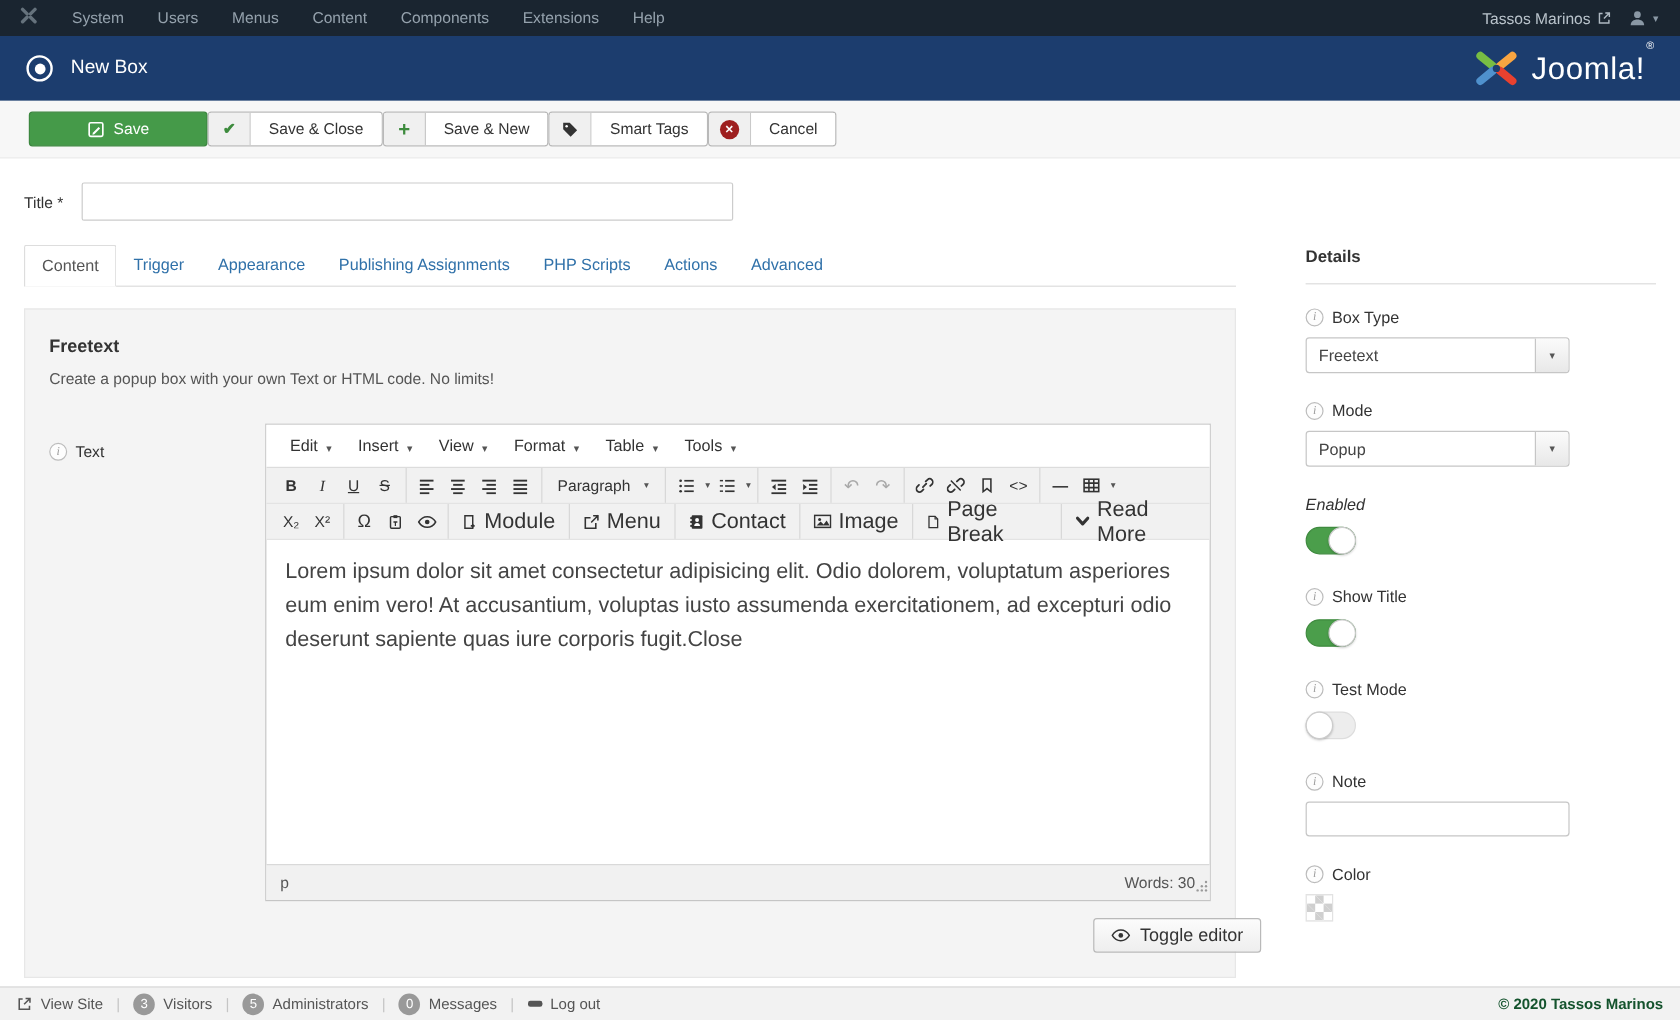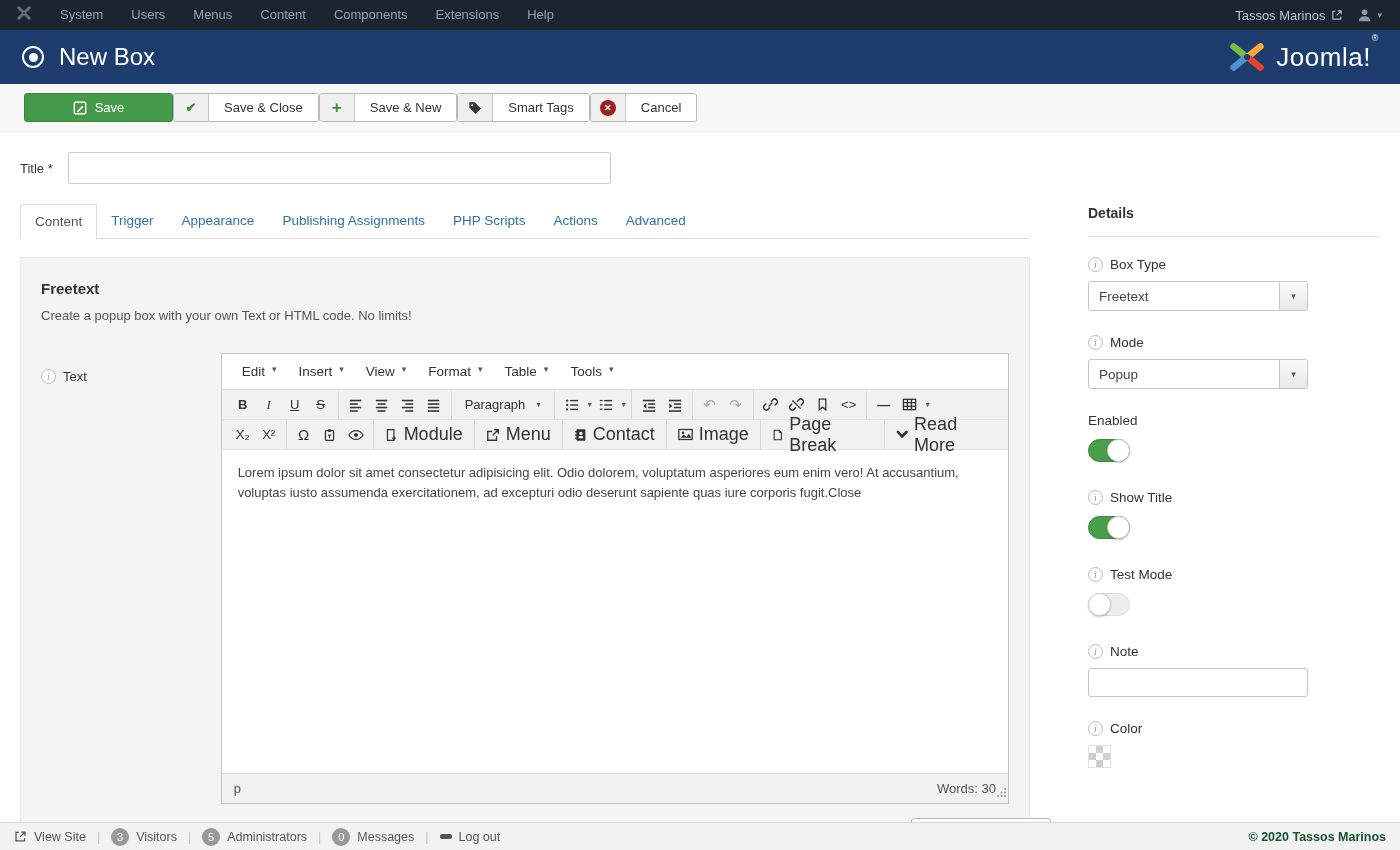--- a/index.html
+++ b/index.html
@@ -13,21 +13,21 @@
   .admin-menu .mitem { color:#95a2ad; font-size:13px; padding:0 14px; line-height:30px; cursor:pointer; }
   .admin-right { margin-left:auto; display:flex; align-items:center; gap:14px; color:#aeb9c2; }
   .admin-user { color:#b9c3cb; font-size:13px; display:flex; align-items:center; gap:6px; cursor:pointer; }
   .admin-person { display:flex; align-items:center; gap:5px; color:#8a98a5; cursor:pointer; padding-right:8px;}
   .caret-sm { font-size:9px; color:#8a98a5; }
 
   
   .header { height:54px; background:#1c3d6e; display:flex; align-items:center; padding:0 22px; }
   .target-icon { width:22px; height:22px; border:2px solid #fff; border-radius:50%; display:flex; align-items:center; justify-content:center; }
   .target-icon::after { content:""; width:9px; height:9px; background:#fff; border-radius:50%; }
-  .header-title { color:#fff; font-size:24px; margin-left:15px; font-weight:400; }
+  .header-title { color:#fff; font-size:16px; margin-left:15px; font-weight:400; }
   .brand { margin-left:auto; display:flex; align-items:center; gap:8px; cursor:pointer; }
   .brand-text { color:#fff; font-size:26px; letter-spacing:.5px; }
   .brand-reg { color:#fff; font-size:9px; vertical-align:top; position:relative; top:-9px; left:1px;}
 
   
   .toolbar-strip { height:48px; background:#f7f7f7; border-bottom:1px solid #ebebeb; display:flex; align-items:center; padding-left:24px; gap:0; }
   .btn-save { height:29px; width:149px; background:#459a49; border:1px solid #3c873f; border-radius:3px; color:#fff; font-size:13px; display:flex; align-items:center; justify-content:center; gap:8px; cursor:pointer; }
   .btn-group { height:29px; display:flex; border:1px solid #b9b9b9; border-radius:3px; overflow:hidden; background:#fff; cursor:pointer; }
   .seg-icon { width:35px; background:#f0f0f0; border-right:1px solid #c9c9c9; display:flex; align-items:center; justify-content:center; }
   .seg-label { padding:0 15px; display:flex; align-items:center; font-size:13px; color:#333; background:#fff; }
@@ -49,37 +49,37 @@
   .panel-h { font-size:15px; font-weight:bold; color:#333; }
   .panel-desc { font-size:13px; color:#555; margin-top:11px; }
   .form-row { display:flex; margin-top:30px; }
   .label-col { width:180px; display:flex; align-items:flex-start; gap:7px; padding-top:16px; font-size:13px; color:#333; }
 
   .info-i { width:15px; height:15px; min-width:15px; border:1px solid #bcbcbc; border-radius:50%; color:#9a9a9a; font-size:10px; font-style:italic; font-family:"Liberation Serif", serif; display:inline-flex; align-items:center; justify-content:center; background:#fdfdfd; }
 
   
   .editor { width:790px; border:1px solid #c5c5c5; background:#fff; position:relative; }
   .mce-menubar { display:flex; gap:2px; padding:7px 10px; border-bottom:1px solid #dcdcdc; background:#fff; }
-  .menu-item { display:flex; align-items:flex-start; gap:7px; padding:3px 10px; font-size:13.5px; color:#333; cursor:pointer; }
+  .menu-item { display:flex; align-items:flex-end; gap:7px; padding:3px 10px; font-size:13.5px; color:#333; cursor:pointer; }
   .menu-item .caret { font-size:9px; color:#555; }
   .mce-toolbar { display:flex; align-items:center; background:#f1f1f1; border-bottom:1px solid #e3e3e3; height:30px; padding:0 4px; }
   .tb-group { display:flex; align-items:center; height:100%; padding:0 5px; border-right:1px solid #d8d8d8; gap:2px; }
   .tb-group:last-child { border-right:none; }
   .tb-btn { min-width:24px; height:24px; display:flex; align-items:center; justify-content:center; padding:0 3px; color:#333; font-size:13px; cursor:pointer; border-radius:2px; }
   .tb-btn svg { display:block; }
   .b-bold { font-weight:bold; }
   .b-italic { font-style:italic; font-family:"Liberation Serif", serif; }
   .b-under { text-decoration:underline; }
   .b-strike { text-decoration:line-through; }
   .b-gray { color:#a9a9a9; font-size:15px; }
   .para-dd { display:flex; align-items:center; justify-content:space-between; width:92px; padding:0 8px; font-size:13px; color:#333; cursor:pointer; }
   .mini-caret { font-size:8px; color:#555; margin-left:2px; }
   .tb-labeled { display:flex; align-items:center; gap:6px; font-size:18px; color:#333; padding:0 6px; cursor:pointer; }
 
-  .edit-area { height:323px; padding:13px 16px; font-size:13px; color:#444; line-height:1.55; cursor:text; }
+  .edit-area { height:270px; padding:13px 16px; font-size:18px; color:#444; line-height:1.55; cursor:text; }
   .statusbar { height:30px; background:#f1f1f1; border-top:1px solid #d9d9d9; display:flex; align-items:center; justify-content:space-between; padding:0 12px; position:relative; }
   .statusbar .spath { font-size:13px; color:#555; }
   .statusbar .swords { font-size:13px; color:#555; }
   .grip { position:absolute; right:1px; bottom:1px; }
 
   .toggle-editor-row { width:1010px; display:flex; justify-content:flex-end; margin-top:14px; }
   .btn-toggle-editor { display:flex; align-items:center; gap:8px; height:29px; padding:0 14px; background:linear-gradient(#fcfcfc,#eee); border:1px solid #b9b9b9; border-radius:3px; font-size:15px; color:#333; cursor:pointer; }
 
   
   .details { position:absolute; left:1088px; top:205px; width:292px; }
@@ -522,21 +522,21 @@
       <span class="info-i">i</span>
       <span>Mode</span>
     </div>
     <div class="select">
       <span class="sel-text">Popup</span>
       <span class="sel-btn">▾</span>
     </div>
   </div>
 
   <div class="fld" style="margin-bottom:28px;">
-    <div class="fld-label" style="margin-bottom:11px;">
+    <div class="fld-label" style="margin-bottom:11px;font-style:italic;">
       <span>Enabled</span>
     </div>
     <div class="toggle on">
         <span class="knob"></span>
       </div>
   </div>
 
   <div class="fld" style="margin-bottom:28px;">
     <div class="fld-label" style="margin-bottom:11px;">
       <span class="info-i">i</span>

